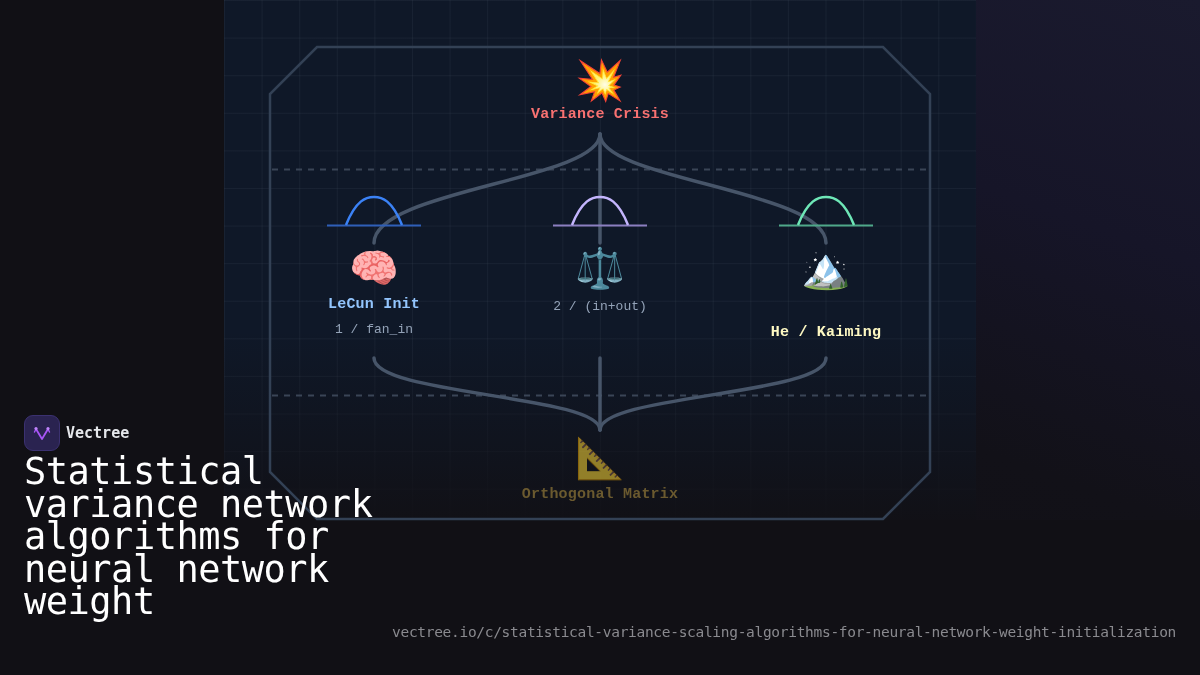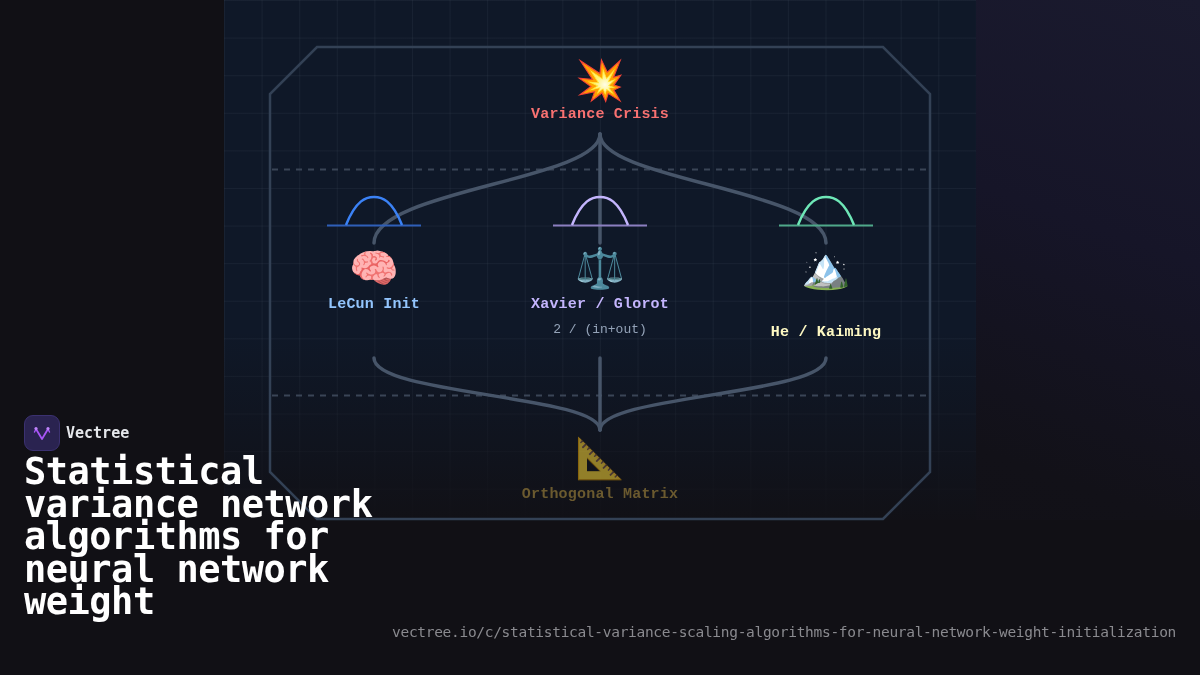--- a/index.html
+++ b/index.html
@@ -43,21 +43,21 @@
   .brand {
     position:absolute; left:24px; top:415px; display:flex; align-items:center; gap:6px;
   }
   .logo {
     width:34px; height:34px; border-radius:9px; background:#2a2350;
     border:1px solid #3b3170; display:flex; align-items:center; justify-content:center;
   }
   .brand-name { color:#e5e7eb; font-weight:bold; font-size:15px; font-family:"DejaVu Sans Mono",monospace; }
   .headline {
     position:absolute; left:24px; top:456px; width:420px;
-    color:#ffffff; font-weight:bold; font-size:37px; line-height:32.5px;
+    color:#ffffff; font-weight:normal; font-size:37px; line-height:32.5px;
     font-family:"DejaVu Sans Mono",monospace; letter-spacing:-0.5px;
   }
   .url {
     position:absolute; right:24px; top:624px; color:#8a8a8f; font-size:14.5px;
     font-family:"DejaVu Sans Mono",monospace; letter-spacing:-0.3px;
   }
 </style>
 </head>
 <body>
 
@@ -100,25 +100,25 @@
 </svg>
 
 <div class="node crisis" style="left:490px; top:58px;">
   <div class="emoji">💥</div>
   <div class="title">Variance Crisis</div>
 </div>
 
 <div class="node lecun" style="left:264px; top:246px;">
   <div class="emoji">🧠</div>
   <div class="title">LeCun Init</div>
+  <div class="formula">1 / fan_in</div>
 </div>
 
 <div class="node xavier" style="left:490px; top:246px;">
   <div class="emoji">⚖️</div>
-  <div class="title">Xavier / Glorot</div>
   <div class="formula">2 / (in+out)</div>
 </div>
 
 <div class="node he" style="left:716px; top:246px;">
   <div class="emoji">🏔️</div>
   <div class="title">He / Kaiming</div>
 </div>
 
 <div class="node ortho" style="left:490px; top:436px;">
   <div class="emoji">📐</div>

